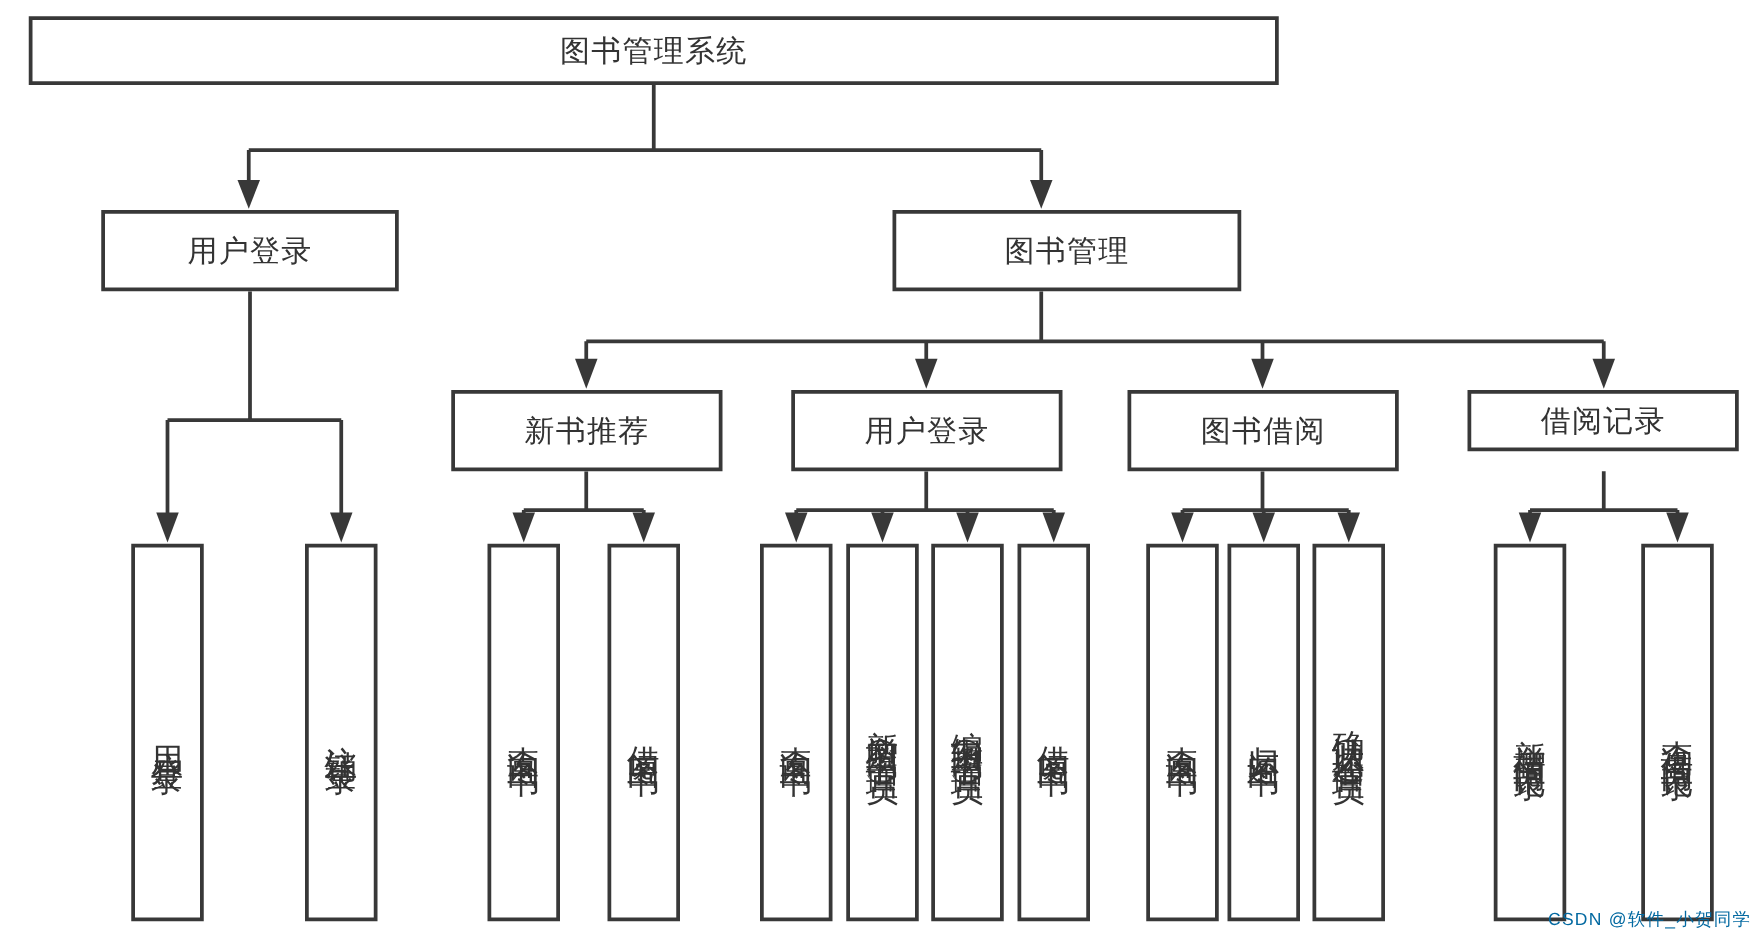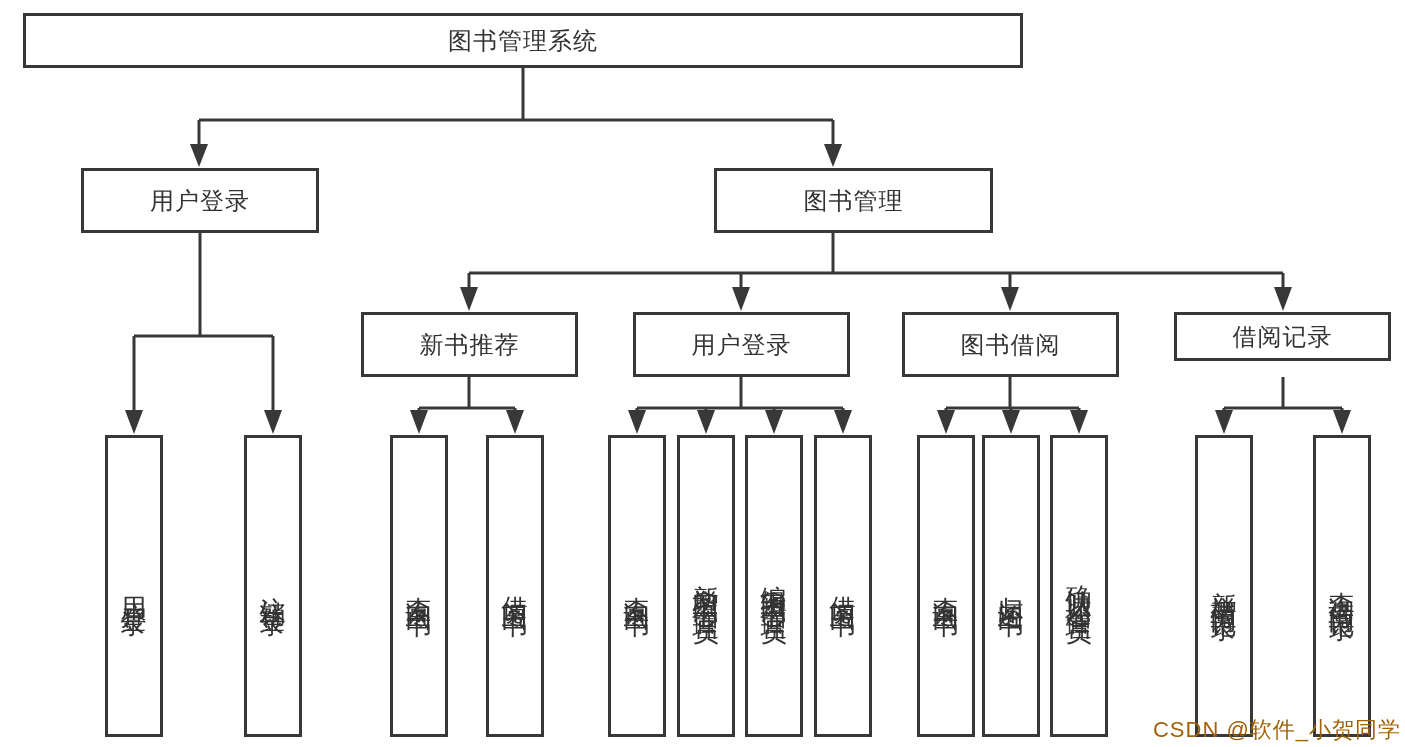--- a/index.html
+++ b/index.html
@@ -68,22 +68,22 @@
   #leaf-7  { left: 814px; }
   #leaf-8  { left: 917px; }
   #leaf-9  { left: 982px; }
   #leaf-10 { left: 1050px; }
   #leaf-11 { left: 1195px; }
   #leaf-12 { left: 1313px; }
   .watermark {
     position: absolute;
     right: 4px;
     bottom: 2px;
-    font-size: 22px;
-    color: #a16207;
+    font-size: 14px;
+    color: #0369a1;
     letter-spacing: 1px;
     z-index: 10;
     white-space: nowrap;
   }
 </style>
 </head>
 <body>
 
 <div class="canvas">
 

